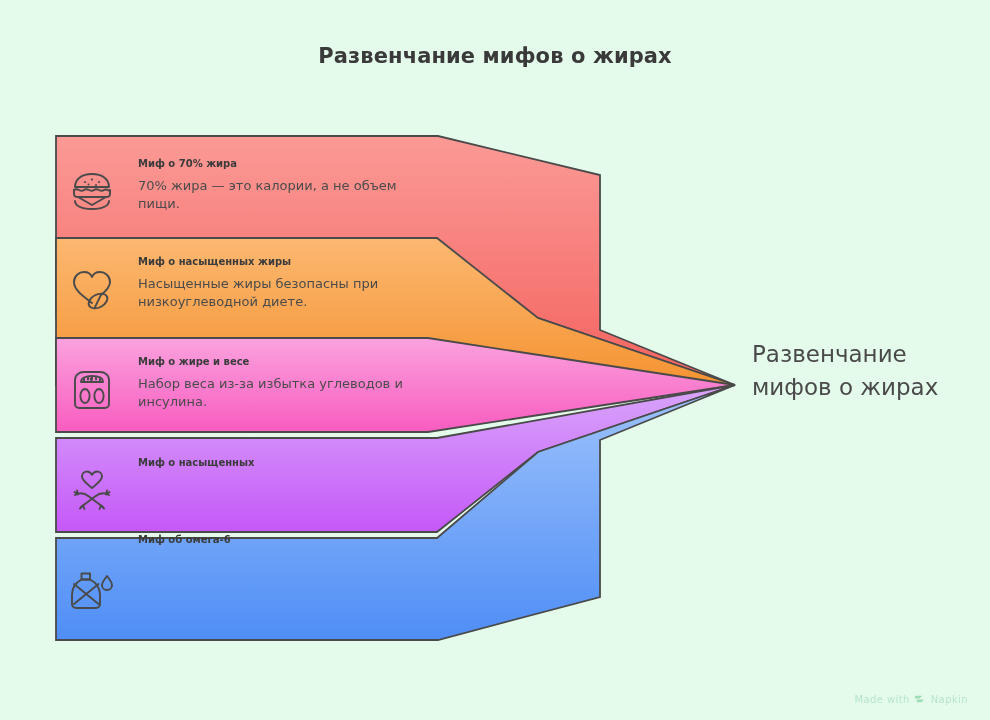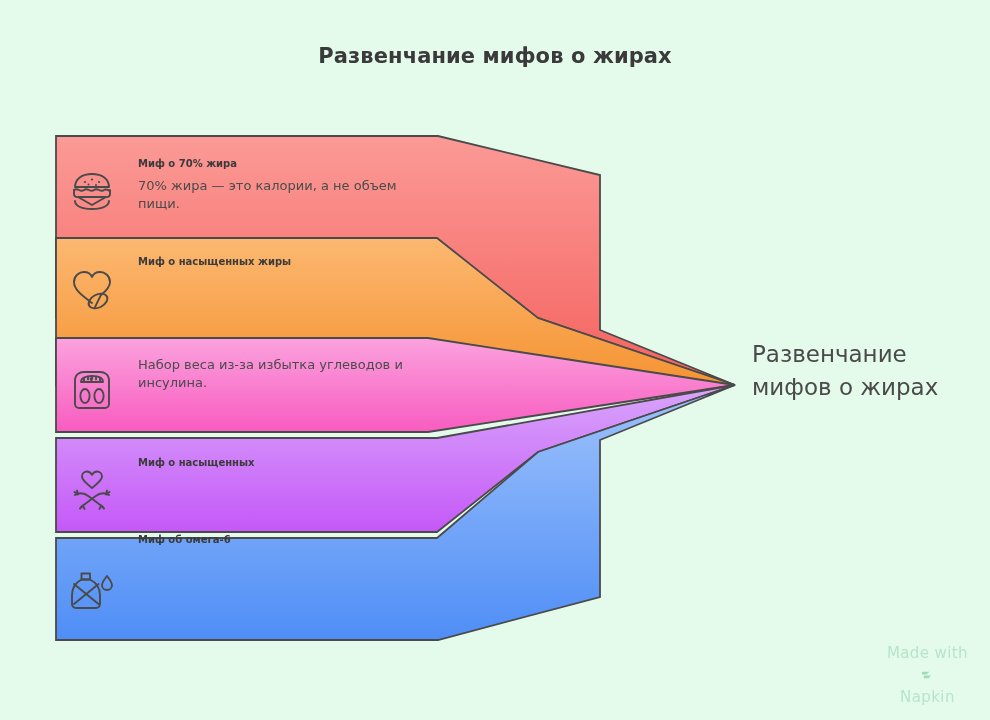--- a/index.html
+++ b/index.html
@@ -54,27 +54,26 @@
     left:752px;
     top:338px;
     width:200px;
     font-size:23px;
     color:#4a4a4a;
     line-height:1.42;
   }
   #watermark{
     position:absolute;
     right:22px;bottom:14px;
-    font-size:15px;
+    font-size:10px;
     color:#b7e5c9;
     letter-spacing:.4px;
     display:flex;
     align-items:center;
     gap:4px;
-    flex-direction:column;
   }
   #watermark .np-logo{display:inline-block;transform:translateY(1px);}
 </style>
 </head>
 <body>
 
 <div id="page-title">Развенчание мифов о жирах</div>
 
 <svg id="diagram" viewBox="0 0 990 720" width="990" height="720" xmlns="http://www.w3.org/2000/svg">
   <defs>
@@ -135,33 +134,35 @@
 
 <div class="row-icon" style="top:268px;">
   <svg viewBox="0 0 44 44" width="44" height="44" fill="none" stroke="#4a4a4a" stroke-width="1.9" stroke-linecap="round" stroke-linejoin="round">
     <path d="M22 35 C13 28, 4 22, 4 14 C4 8, 9 4, 14 4 C18 4, 21 6.5, 22 9 C23 6.5, 26 4, 30 4 C35 4, 40 8, 40 14 C40 19, 36 23, 31 27"></path>
     <ellipse cx="28" cy="33" rx="10" ry="6.5" transform="rotate(-28 28 33)"></ellipse>
     <path d="M22.5 37 L33.5 29" transform="rotate(-28 28 33)"></path>
   </svg>
 </div>
 <div class="row-text" style="top:256px;">
   <p class="row-title">Миф о насыщенных жиры</p>
+  <p class="row-desc">Насыщенные жиры безопасны при низкоуглеводной диете.</p>
 </div>
 
 <div class="row-icon" style="top:368px;">
   <svg viewBox="0 0 44 44" width="44" height="44" fill="none" stroke="#4a4a4a" stroke-width="1.9" stroke-linecap="round" stroke-linejoin="round">
     <path d="M5 12 C5 7, 9 4, 14 4 L30 4 C35 4, 39 7, 39 12 L39 36 C39 38.2, 37.2 40, 35 40 L9 40 C6.8 40, 5 38.2, 5 36 Z"></path>
     <path d="M11 14 C11 10, 15.5 8, 22 8 C28.5 8, 33 10, 33 14 Z"></path>
     <path d="M14 12.8 L14 10.6 M18 11.6 L18 9.6 M22 11.2 L22 9.2 M26 11.6 L26 9.6 M30 12.8 L30 10.6"></path>
     <path d="M22 14 L20.5 10.5"></path>
     <ellipse cx="15" cy="28" rx="4.6" ry="7"></ellipse>
     <ellipse cx="29" cy="28" rx="4.6" ry="7"></ellipse>
   </svg>
 </div>
 <div class="row-text" style="top:356px;">
+  <p class="row-title">Миф о жире и весе</p>
   <p class="row-desc">Набор веса из-за избытка углеводов и инсулина.</p>
 </div>
 
 <div class="row-icon" style="top:469px;">
   <svg viewBox="0 0 44 44" width="44" height="44" fill="none" stroke="#4a4a4a" stroke-width="1.9" stroke-linecap="round" stroke-linejoin="round">
     <path d="M22 19 C17 14.5, 12 11.5, 12 7.5 C12 4.6, 14.3 2.5, 17 2.5 C19.2 2.5, 21 4, 22 5.8 C23 4, 24.8 2.5, 27 2.5 C29.7 2.5, 32 4.6, 32 7.5 C32 11.5, 27 14.5, 22 19 Z"></path>
     <path d="M5 26 C10 23, 15 24.5, 19 27.5 L33 38"></path>
     <path d="M39 26 C34 23, 29 24.5, 25 27.5 L11 38"></path>
     <path d="M8 25.5 L7 21.5 M8 25.5 L4.5 23"></path>
     <path d="M36 25.5 L37 21.5 M36 25.5 L39.5 23"></path>

